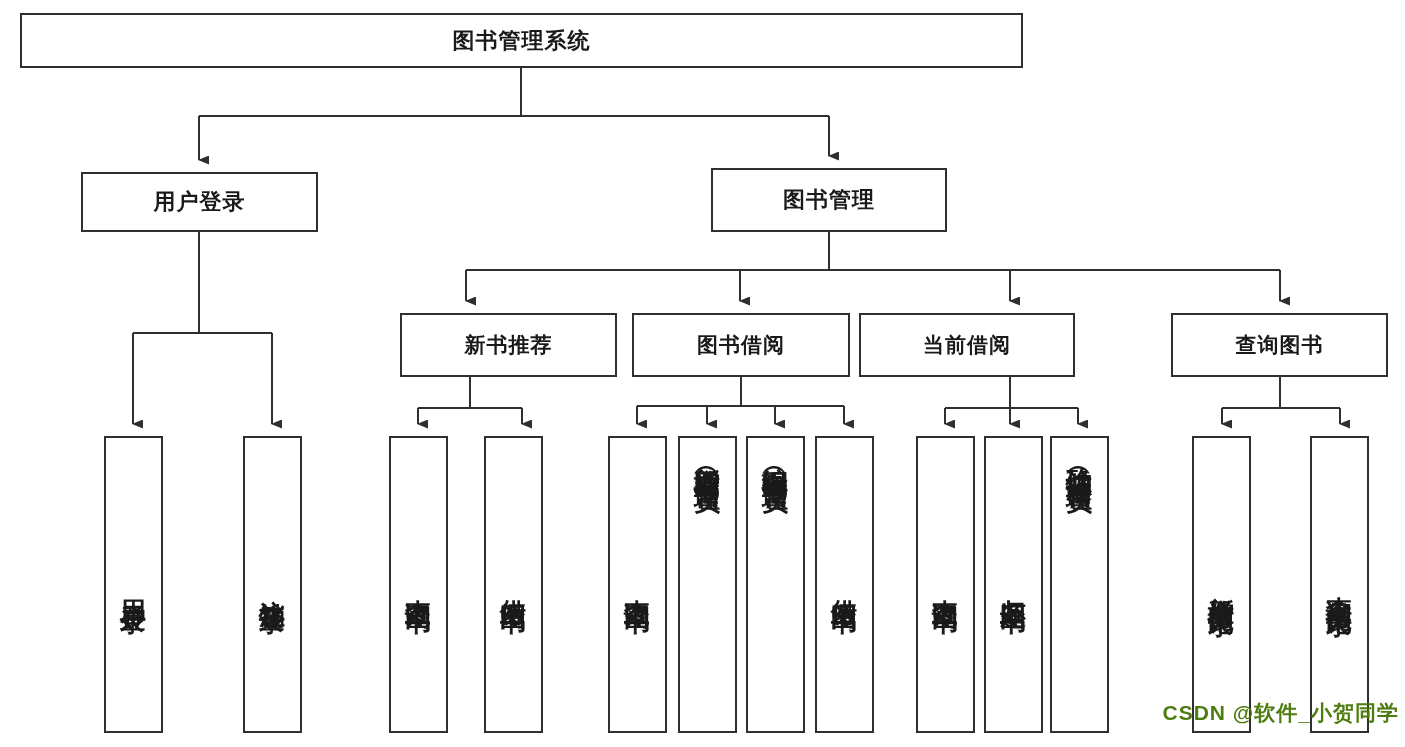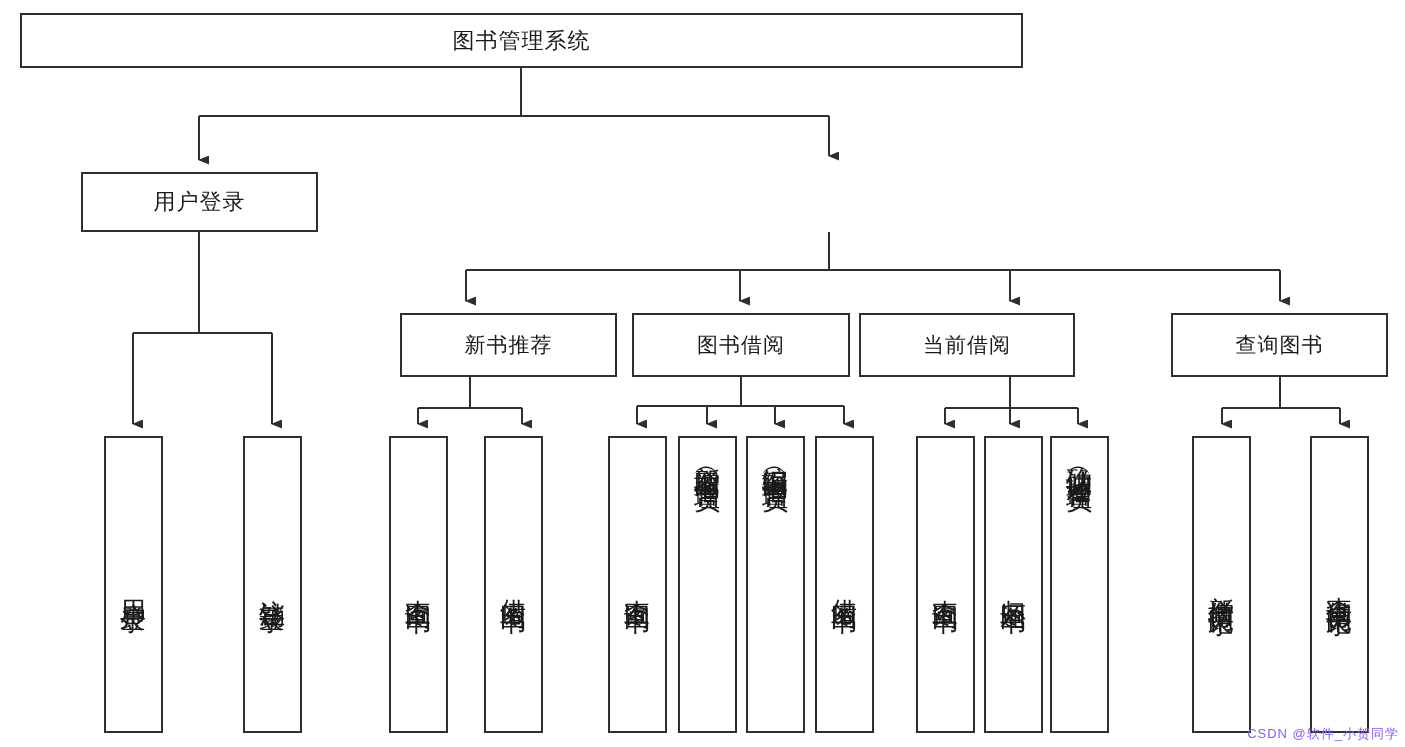--- a/index.html
+++ b/index.html
@@ -2,21 +2,21 @@
 <html><head>
 <meta charset="utf-8">
 <style>
   html,body{margin:0;padding:0;}
   body{
     width:1405px;height:747px;
     background:#ffffff;
     font-family:"Liberation Sans","DejaVu Sans",sans-serif;
     overflow:hidden;
   }
-  #stage{position:relative;width:1405px;height:747px;}
+  #stage{position:relative;width:1405px;height:747px;font-weight:bold;}
   #edges{position:absolute;left:0;top:0;width:1405px;height:747px;}
 
   .node{
     position:absolute;
     box-sizing:border-box;
     border:2px solid #2f2f2f;
     background:#ffffff;
     display:flex;
     align-items:center;
     justify-content:center;
@@ -48,23 +48,23 @@
     white-space:nowrap;
   }
   .node.leaf.center{
     align-items:center;
     padding-top:0;
   }
 
   #watermark{
     position:absolute;
     right:6px;
-    bottom:4px;
-    font-size:13px;
-    color:#8b5cf6;
+    bottom:20px;
+    font-size:21px;
+    color:#4d7c0f;
     letter-spacing:1px;
     white-space:nowrap;
     user-select:none;
   }
 </style>
 </head>
 <body>
 
 <div id="stage">
 
@@ -119,20 +119,23 @@
   </svg>
 
   <div class="node root" style="left:20px;top:13px;width:1003px;height:55px;">
     <span class="label">图书管理系统</span>
   </div>
 
   <div class="node lvl1" style="left:81px;top:172px;width:237px;height:60px;">
     <span class="label">用户登录</span>
   </div>
 
+  <div class="node lvl1" style="left:711px;top:168px;width:236px;height:64px;">
+    <span class="label">图书管理</span>
+  </div>
 
   <div class="node lvl2" style="left:361px;top:313px;width:217px;height:64px;margin-left:39px;">
     <span class="label">新书推荐</span>
   </div>
 
   <div class="node lvl2" style="left:632px;top:313px;width:218px;height:64px;text-align:center;">
     <span class="label">图书借阅</span>
   </div>
 
   <div class="node lvl2" style="left:859px;top:313px;width:216px;height:64px;">

